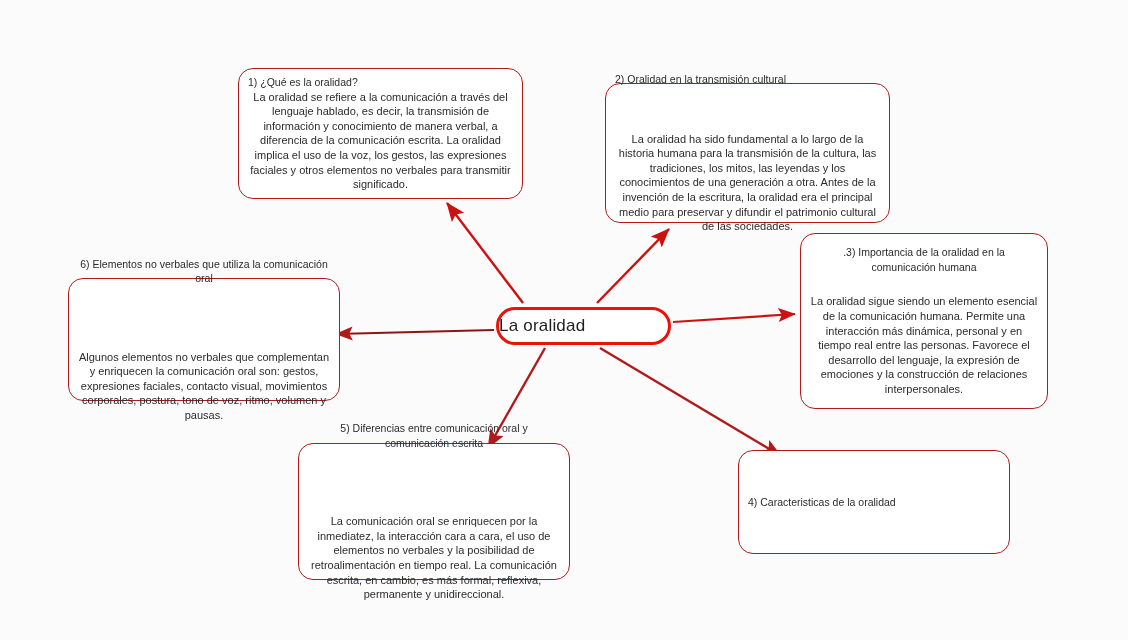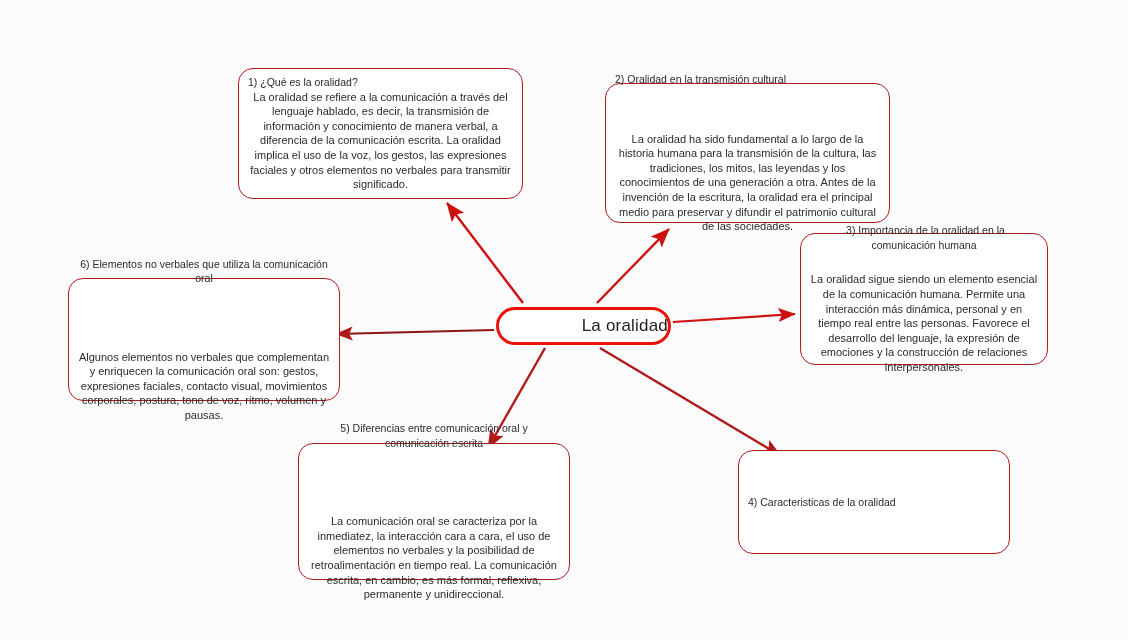--- a/index.html
+++ b/index.html
@@ -56,34 +56,34 @@
   .node.gap .body {
     margin-top: 20px;
   }
   .center-node {
     position: absolute;
     box-sizing: border-box;
     background: #ffffff;
     border: 3px solid #e8140c;
     border-radius: 22px;
     display: flex;
-    justify-content: flex-end;
+    justify-content: flex-start;
     align-items: center;
     z-index: 3;
   }
   .center-node .center-label {
     font-size: 17px;
     color: #1e1e1e;
     letter-spacing: 0.2px;
   }
 
   
   #node1 { left: 238px;  top: 68px;  width: 285px; height: 131px; }
   #node2 { left: 605px;  top: 83px;  width: 285px; height: 140px; gap: 25px; }
-  #node3 { left: 800px;  top: 233px; width: 248px; height: 132px; }
+  #node3 { left: 800px;  top: 233px; width: 248px; height: 176px; }
   #node4 { left: 738px;  top: 450px; width: 272px; height: 104px; }
   #node5 { left: 298px;  top: 443px; width: 272px; height: 137px; gap: 44px; }
   #node6 { left: 68px;   top: 278px; width: 272px; height: 123px; gap: 44px; }
   #center { left: 496px; top: 307px; width: 175px; height: 38px; }
 </style>
 </head>
 <body>
 
 <div id="canvas">
 
@@ -124,21 +124,21 @@
     <p class="title">.3) Importancia de la oralidad en la comunicación humana</p>
     <p class="body">La oralidad sigue siendo un elemento esencial de la comunicación humana. Permite una interacción más dinámica, personal y en tiempo real entre las personas. Favorece el desarrollo del lenguaje, la expresión de emociones y la construcción de relaciones interpersonales.</p>
   </div>
 
   <div class="node gap" id="node4">
     <p class="title">4) Caracteristicas de la oralidad</p>
   </div>
 
   <div class="node gap" id="node5">
     <p class="title">5) Diferencias entre comunicación oral y comunicación escrita</p>
-    <p class="body">La comunicación oral se caracteriza por la inmediatez, la interacción cara a cara, el uso de elementos no verbales y la posibilidad de retroalimentación en tiempo real. La comunicación escrita, en cambio, es más formal, reflexiva, permanente y unidireccional.</p>
+    <p class="body">La comunicación oral se enriquecen por la inmediatez, la interacción cara a cara, el uso de elementos no verbales y la posibilidad de retroalimentación en tiempo real. La comunicación escrita, en cambio, es más formal, reflexiva, permanente y unidireccional.</p>
   </div>
 
   <div class="node gap" id="node6">
     <p class="title">6) Elementos no verbales que utiliza la comunicación oral</p>
     <p class="body">Algunos elementos no verbales que complementan y enriquecen la comunicación oral son: gestos, expresiones faciales, contacto visual, movimientos corporales, postura, tono de voz, ritmo, volumen y pausas.</p>
   </div>
 
   <div class="center-node" id="center">
     <span class="center-label">La oralidad</span>
   </div>

